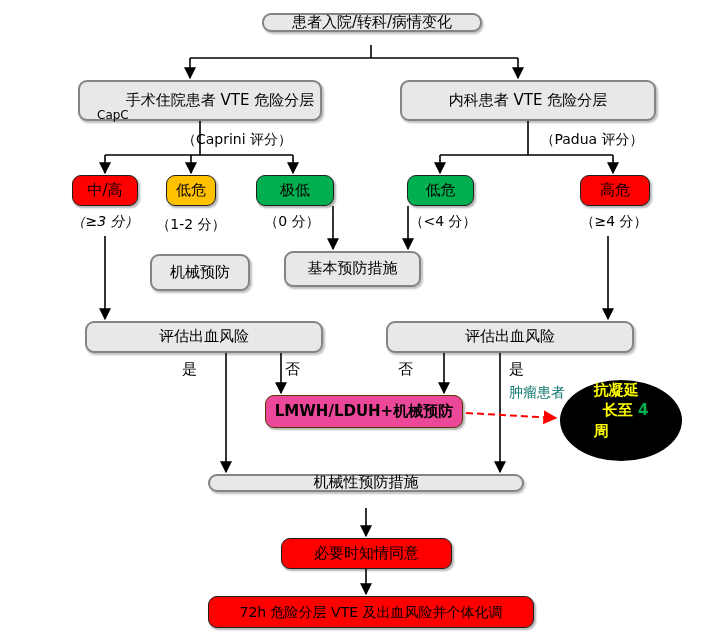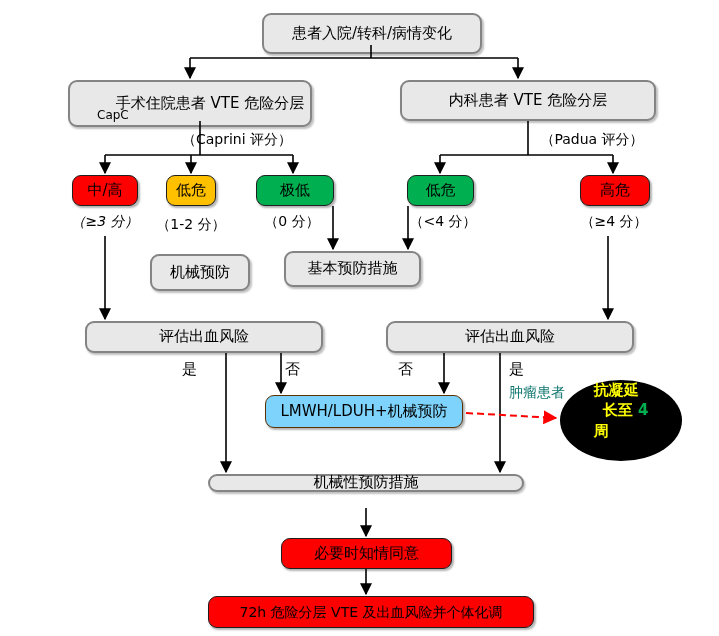--- a/index.html
+++ b/index.html
@@ -17,21 +17,21 @@
     background:#e9e8e8;border:2px solid #848484;
     box-shadow:1.5px 2px 2px rgba(0,0,0,0.25);
   }
   .colored{
     border:1.8px solid #1f1f1f;
     box-shadow:1.5px 2px 2px rgba(0,0,0,0.3);
   }
   .red{background:#fe0000;}
   .amber{background:#ffc000;}
   .green{background:#00b050;}
-  .orange{background:#7dd3fc;border-color:#5e3200;}
+  .orange{background:#ec4899;border-color:#5e3200;font-weight:bold;}
   .lbl{
     position:absolute;font-size:14px;white-space:nowrap;text-align:center;
   }
   .decision{position:absolute;font-size:15px;white-space:nowrap;}
   #capc{position:absolute;left:97px;top:108px;font-size:12px;z-index:7;}
   #tumor{position:absolute;left:501px;top:384px;width:72px;text-align:center;
          font-size:14px;color:#0f766e;z-index:7;}
   #ellipse{
     position:absolute;left:560px;top:380px;width:122px;height:81px;
     background:#000;border-radius:50%;display:flex;align-items:flex-start;justify-content:center;
@@ -41,23 +41,23 @@
   #ellipse .eline2{padding-left:9px;}
   #ellipse .num{color:#00b050;}
   svg.connectors{position:absolute;left:0;top:0;z-index:6;pointer-events:none;}
   .z2{z-index:2;}
 </style>
 </head>
 <body>
 
 <div id="canvas">
 
-  <div class="box gray z2" style="left:262px;top:13px;width:220px;height:41px;">患者入院/转科/病情变化</div>
+  <div class="box gray z2" style="left:262px;top:13px;width:220px;height:19px;">患者入院/转科/病情变化</div>
 
-  <div class="box gray z2" style="left:68px;top:80px;width:244px;height:47px;padding-left:40px;">手术住院患者 VTE 危险分层</div>
+  <div class="box gray z2" style="left:78px;top:80px;width:244px;height:41px;padding-left:40px;">手术住院患者 VTE 危险分层</div>
   <div id="capc">CapC</div>
   <div class="lbl" style="left:167px;top:131px;width:140px;">（Caprini 评分）</div>
 
   <div class="box gray z2" style="left:400px;top:80px;width:256px;height:41px;">内科患者 VTE 危险分层</div>
   <div class="lbl" style="left:522px;top:131px;width:140px;">（Padua 评分）</div>
 
   <div class="box colored red z2" style="left:72px;top:175px;width:66px;height:31px;">中/高</div>
   <div class="box colored amber z2" style="left:166px;top:175px;width:50px;height:31px;">低危</div>
   <div class="box colored green z2" style="left:256px;top:175px;width:78px;height:31px;">极低</div>
 

